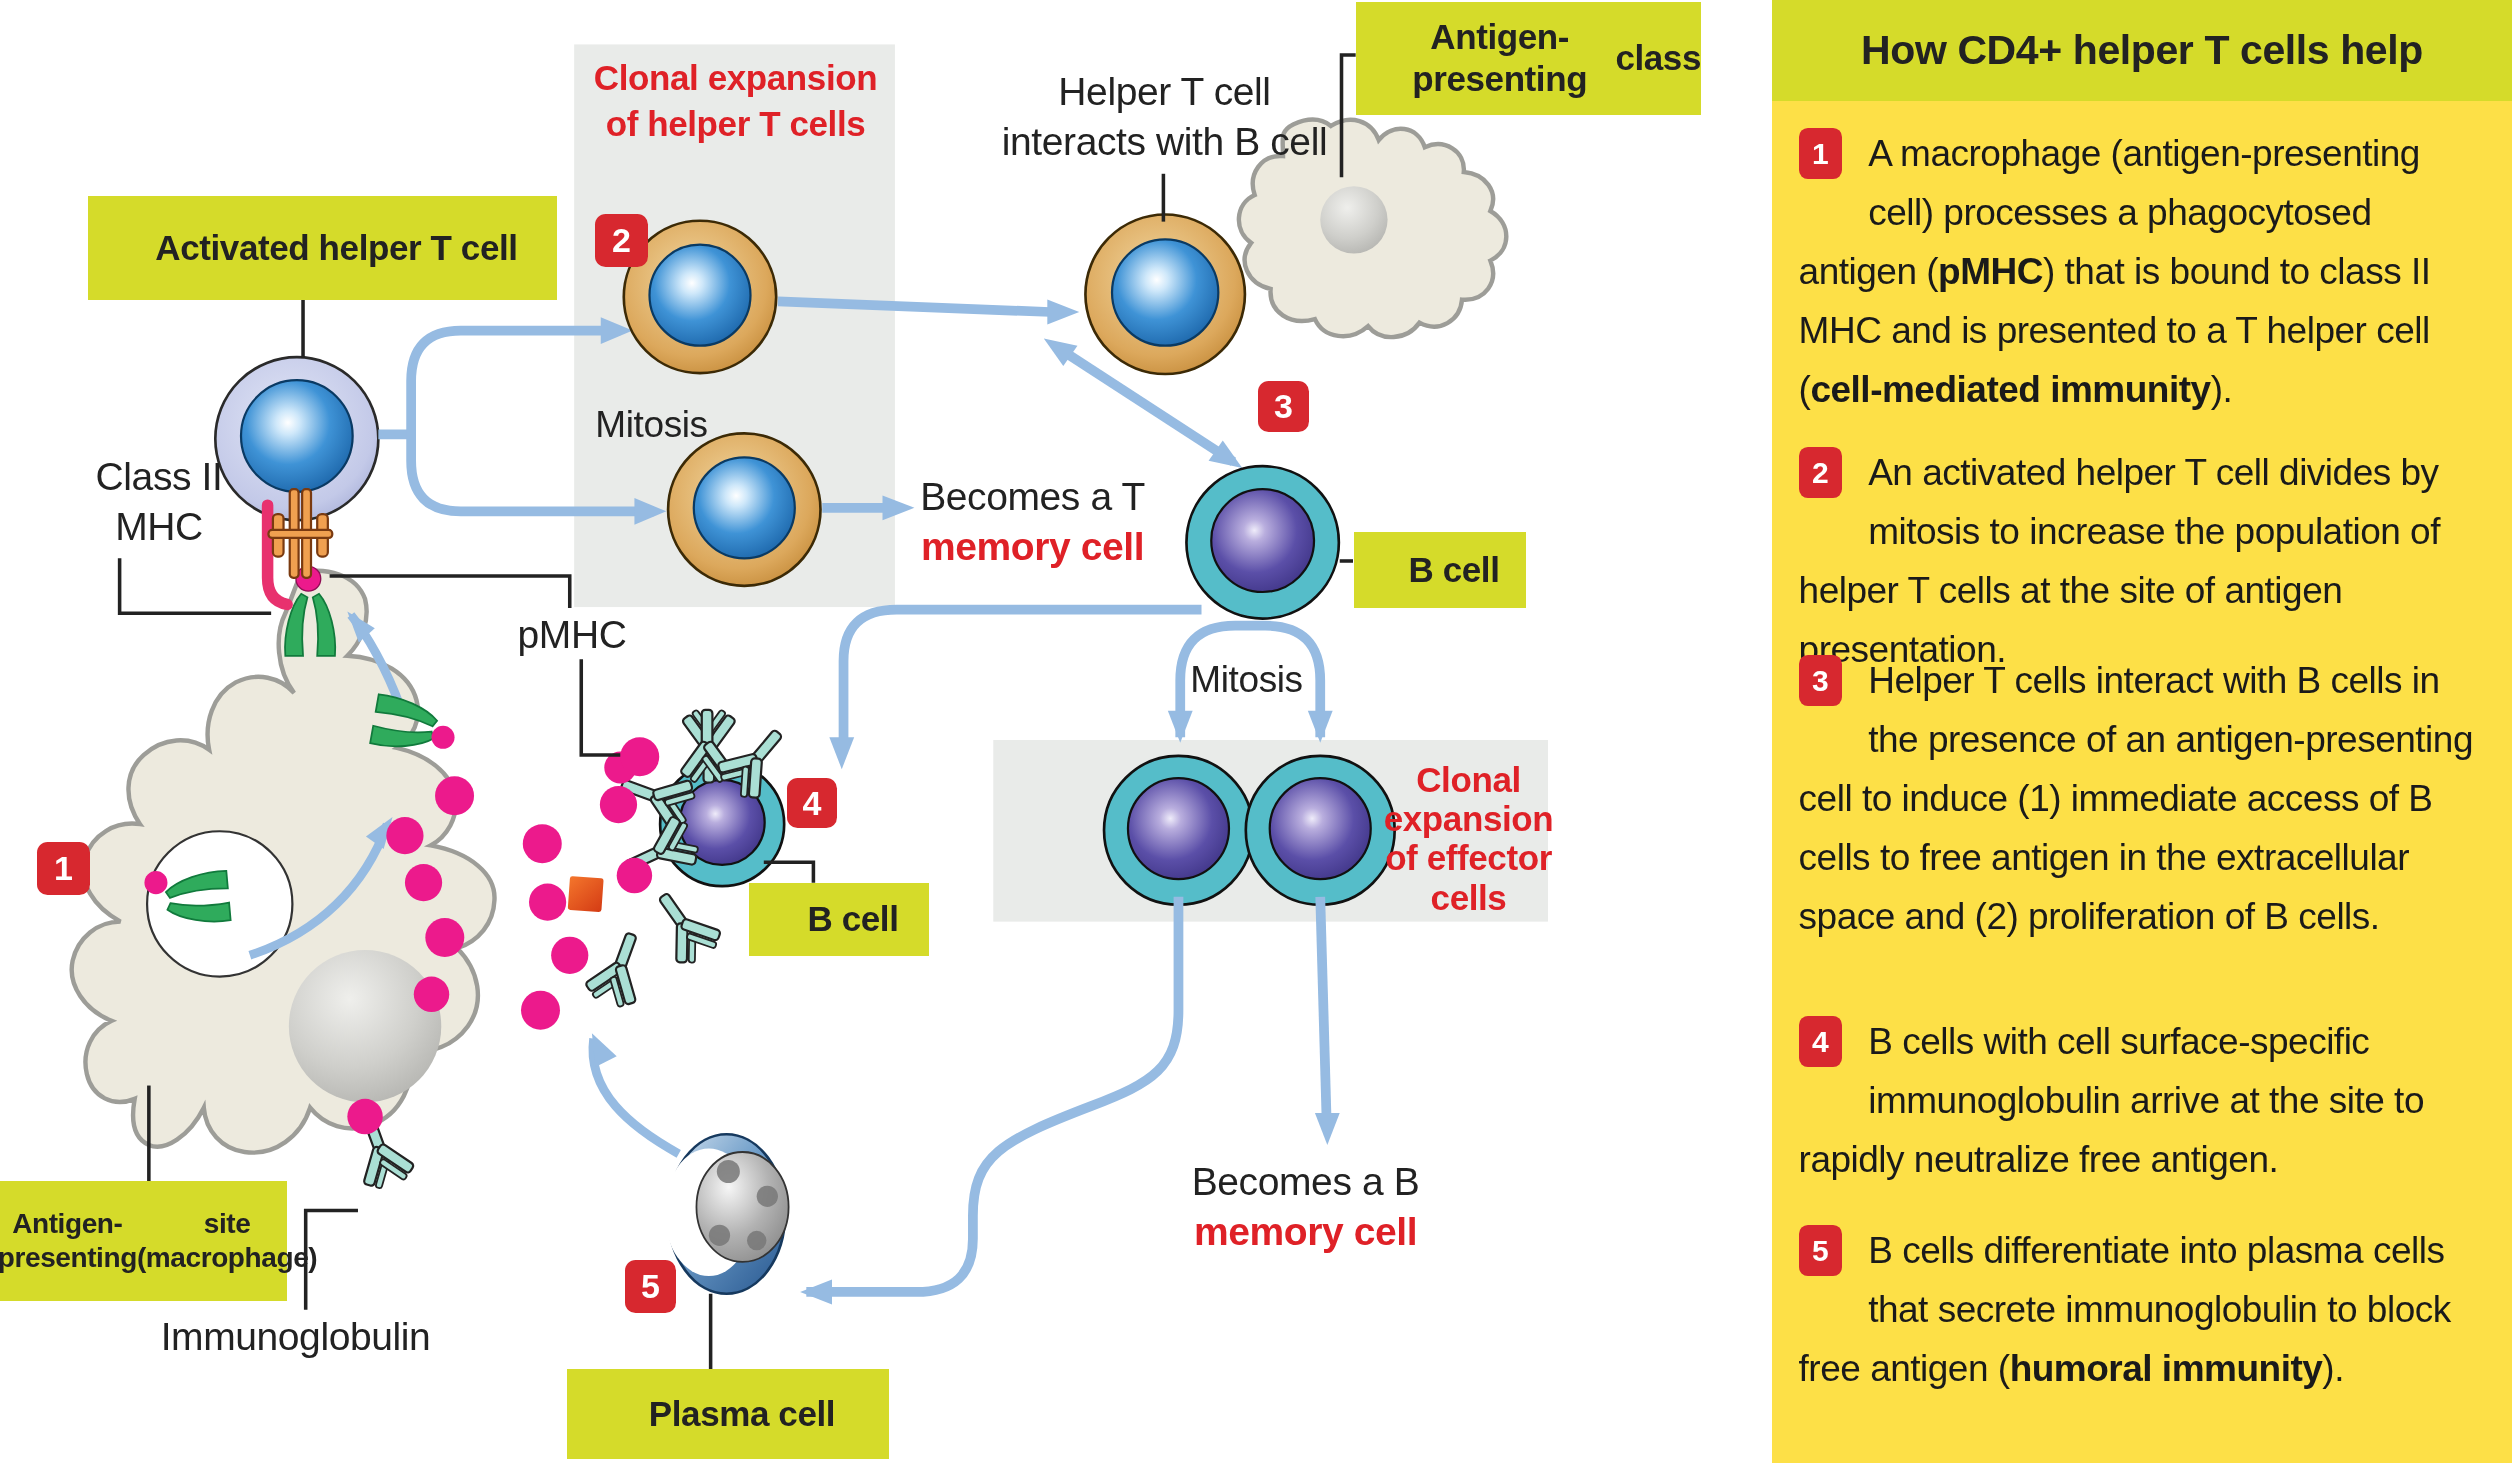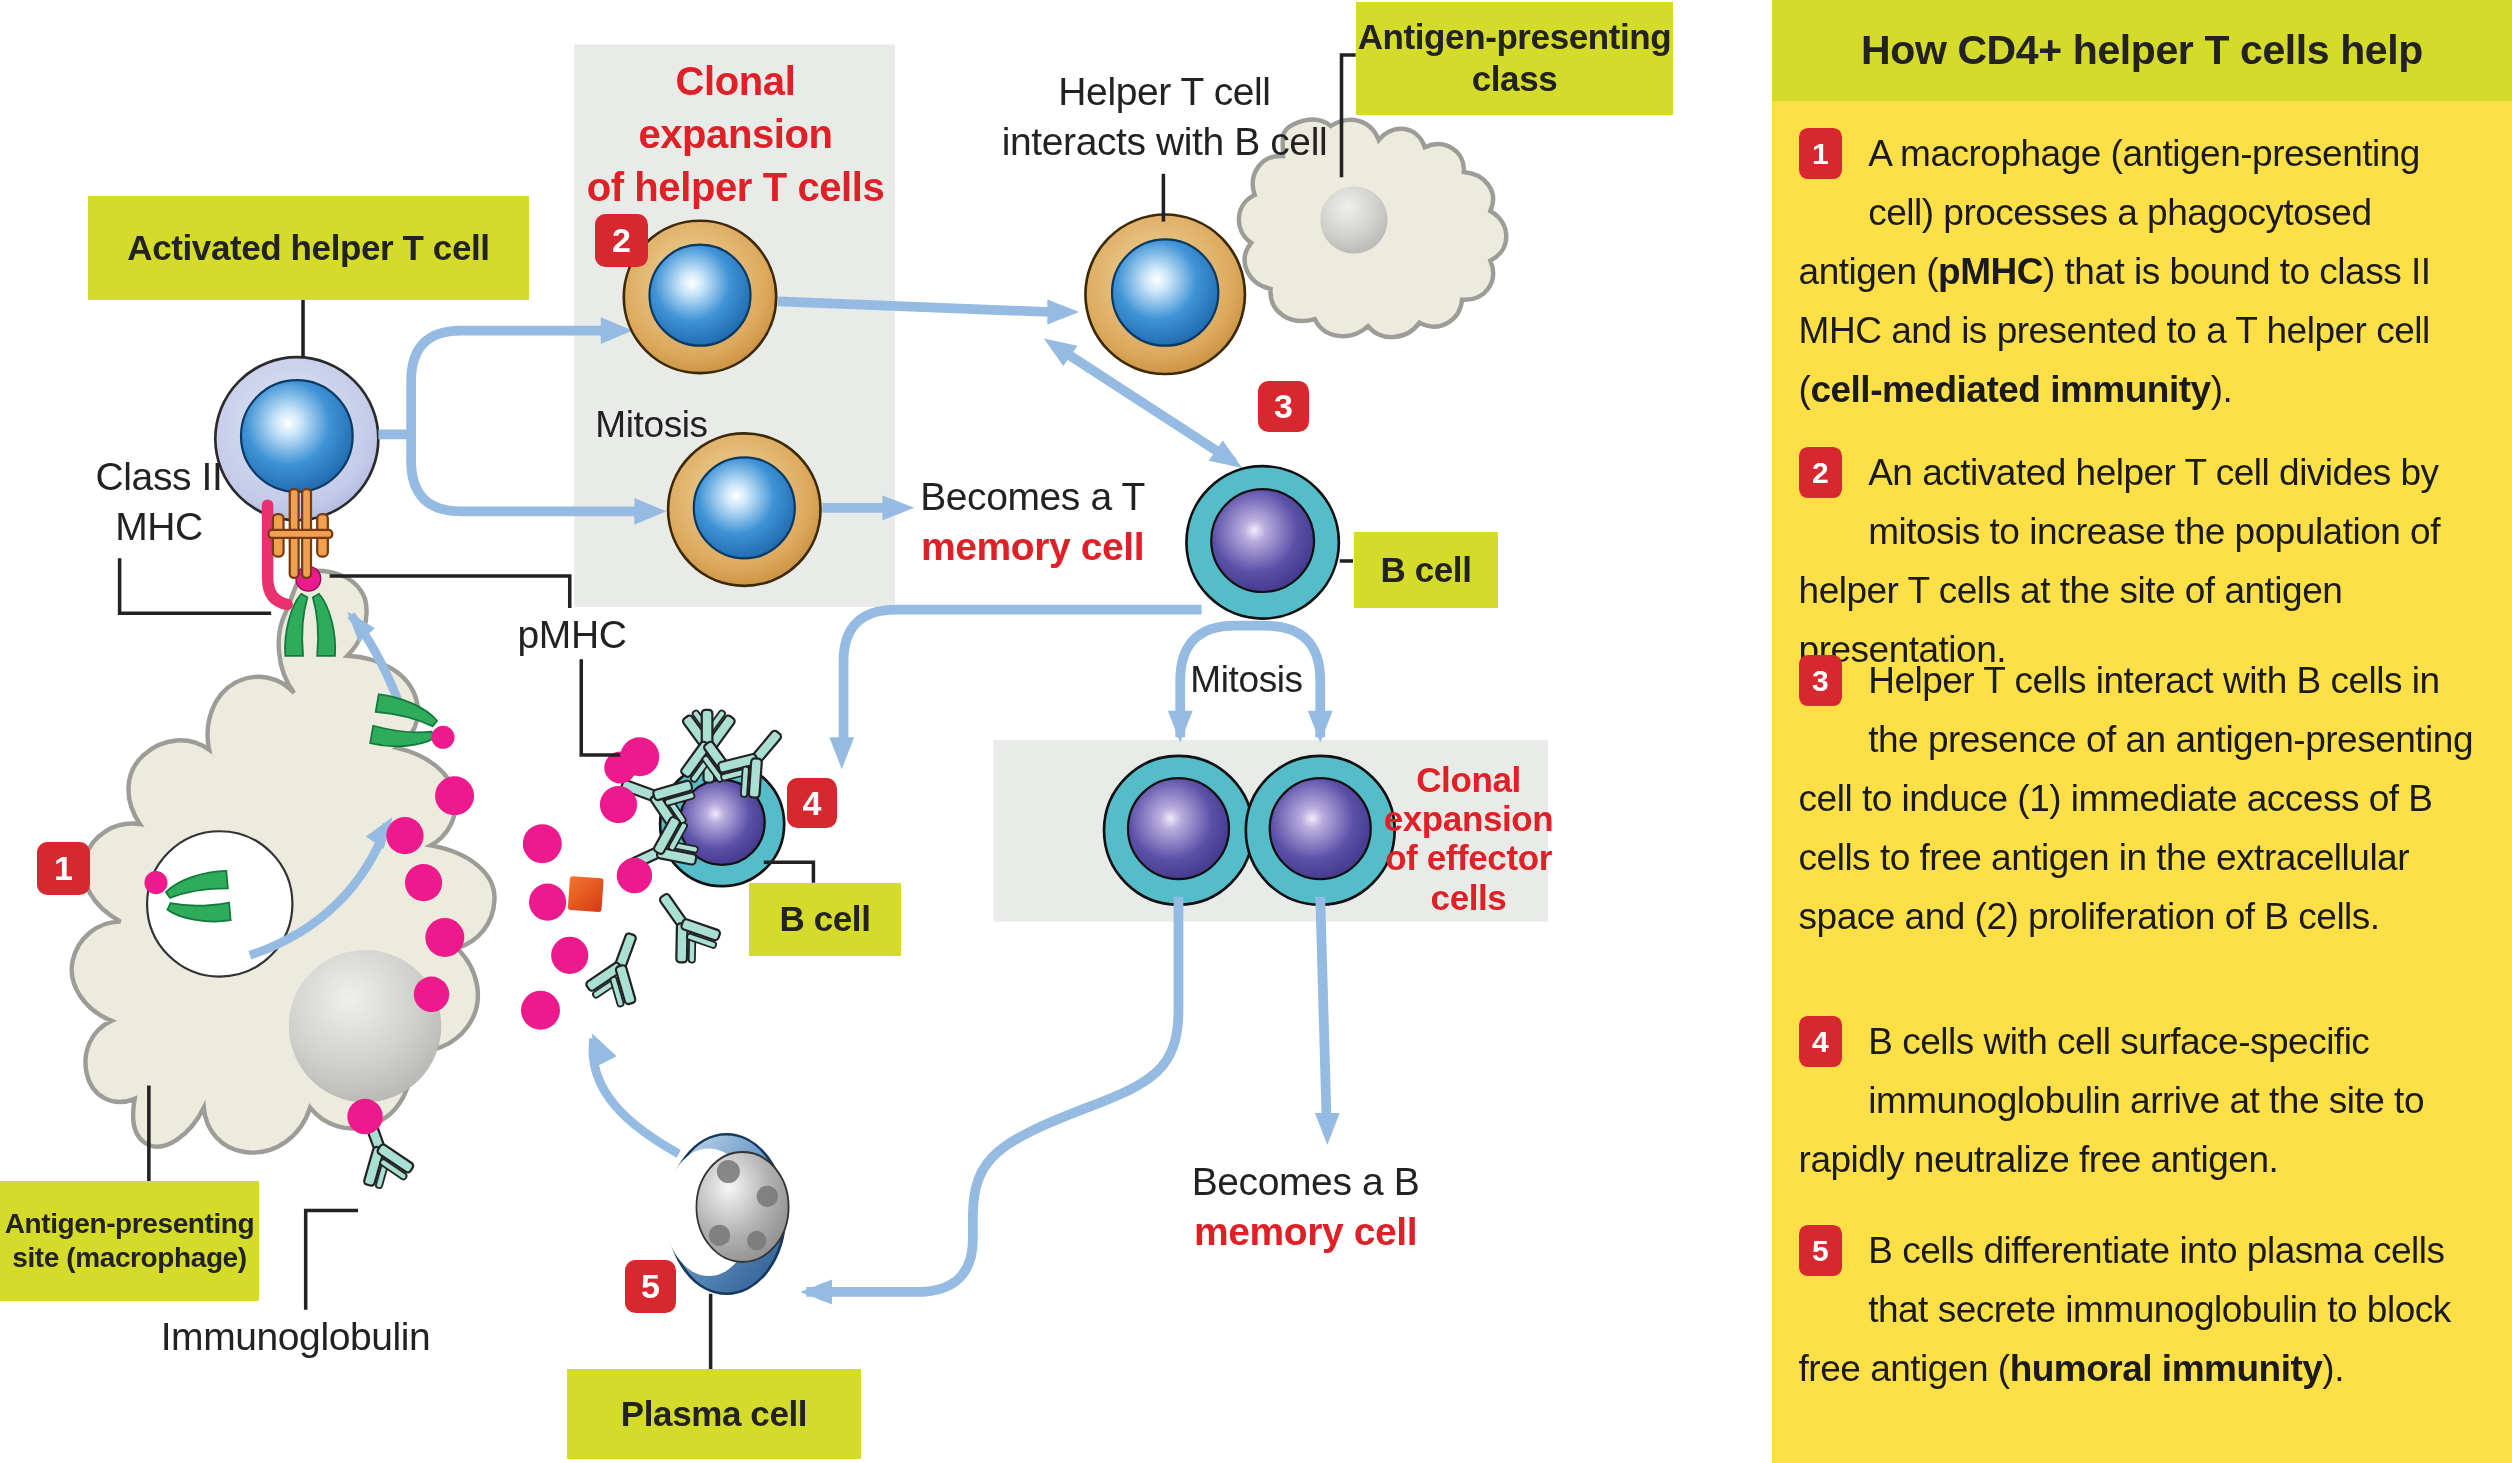--- a/index.html
+++ b/index.html
@@ -7,23 +7,23 @@
     --arrow-blue:#96bbe2; --panel-gray:#e9ebe9; --teal:#55bdc9;
     --tan:#d3a055; --lavender:#c3c9e8; --nucleus-blue:#1f6bb4;
     --nucleus-purple:#4a3e99; --pink:#ec1a8c; --green:#2fab5c;
     --beige:#edeade; --orange:#f0a050; --text-dark:#1c1c1c;
   }
   html,body{margin:0;padding:0;background:#fff;}
   #canvas{position:relative;width:2512px;height:1464px;background:#fff;overflow:hidden;
           font-family:"Liberation Sans","DejaVu Sans",sans-serif;color:var(--text-dark);}
   #diagram-svg{position:absolute;left:0;top:0;z-index:1;}
   .ov{position:absolute;z-index:2;}
-  .ybox{background:var(--label-bg);display:flex;flex-direction:column;align-items:center;
+  .ybox{background:var(--label-bg);display:flex;flex-direction:row;align-items:center;
         justify-content:center;font-weight:700;font-size:35px;line-height:1.22;text-align:center;
-        color:#222;letter-spacing:-0.4px;}
+        color:#222;letter-spacing:-0.4px;padding-left:28px;}
   .blk{font-size:39px;line-height:1.28;text-align:center;letter-spacing:-0.4px;color:#222;}
   .redbold{color:var(--red-text);font-weight:700;text-align:center;letter-spacing:-0.4px;}
   .badge{position:absolute;z-index:3;background:var(--badge-red);color:#fff;font-weight:700;
          border-radius:10.6px;display:flex;align-items:center;justify-content:center;
          font-size:34px;}
   
   #panel{position:absolute;left:1772px;top:0;width:740px;height:1464px;z-index:2;background:#fde047;}
   #panel-header{position:absolute;left:0;top:0;width:740px;height:101px;background:var(--label-bg);
                 display:flex;align-items:center;justify-content:center;font-size:41px;font-weight:700;
                 color:#222;letter-spacing:-0.4px;}
@@ -281,21 +281,21 @@
 
 <div class="ov ybox" style="left:88px;top:196px;width:441px;height:104px;">
   <span>Activated helper T cell</span>
 </div>
 
 <div class="ov blk" style="left:35px;top:452px;width:248px;">
   <div>Class II</div>
   <div>MHC</div>
 </div>
 
-<div class="ov redbold" style="left:578px;top:55px;width:315px;font-size:40px;line-height:1.32;">
+<div class="ov redbold" style="left:578px;top:55px;width:315px;font-size:35px;line-height:1.32;">
   <div>Clonal expansion</div>
   <div>of helper T cells</div>
 </div>
 
 <div class="ov blk" style="left:576px;top:401px;width:151px;font-size:37px;">
   <span>Mitosis</span>
 </div>
 
 <div class="ov blk" style="left:975px;top:67px;width:379px;">
   <div>Helper T cell</div>

